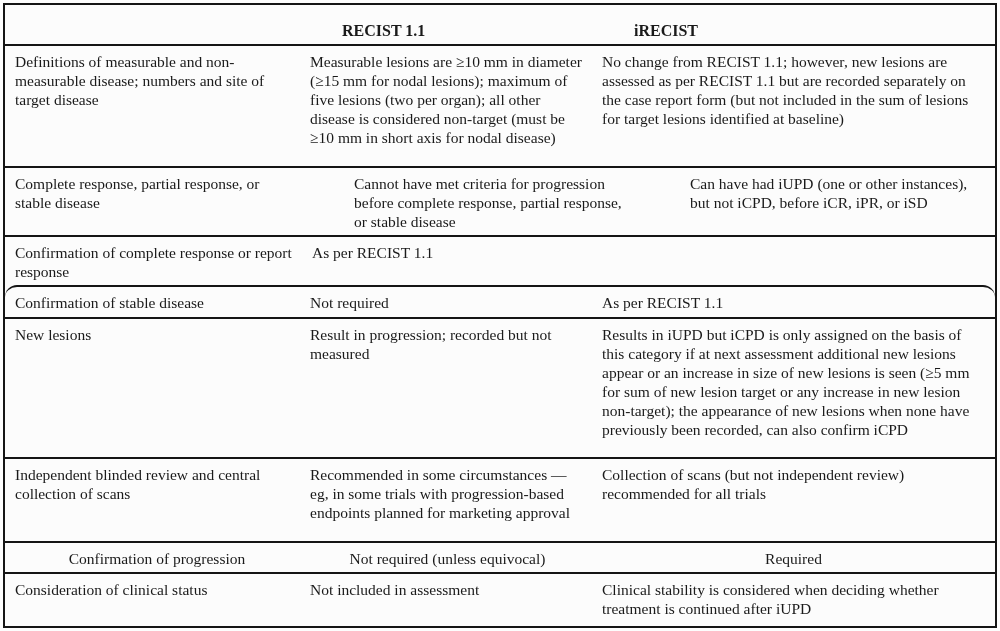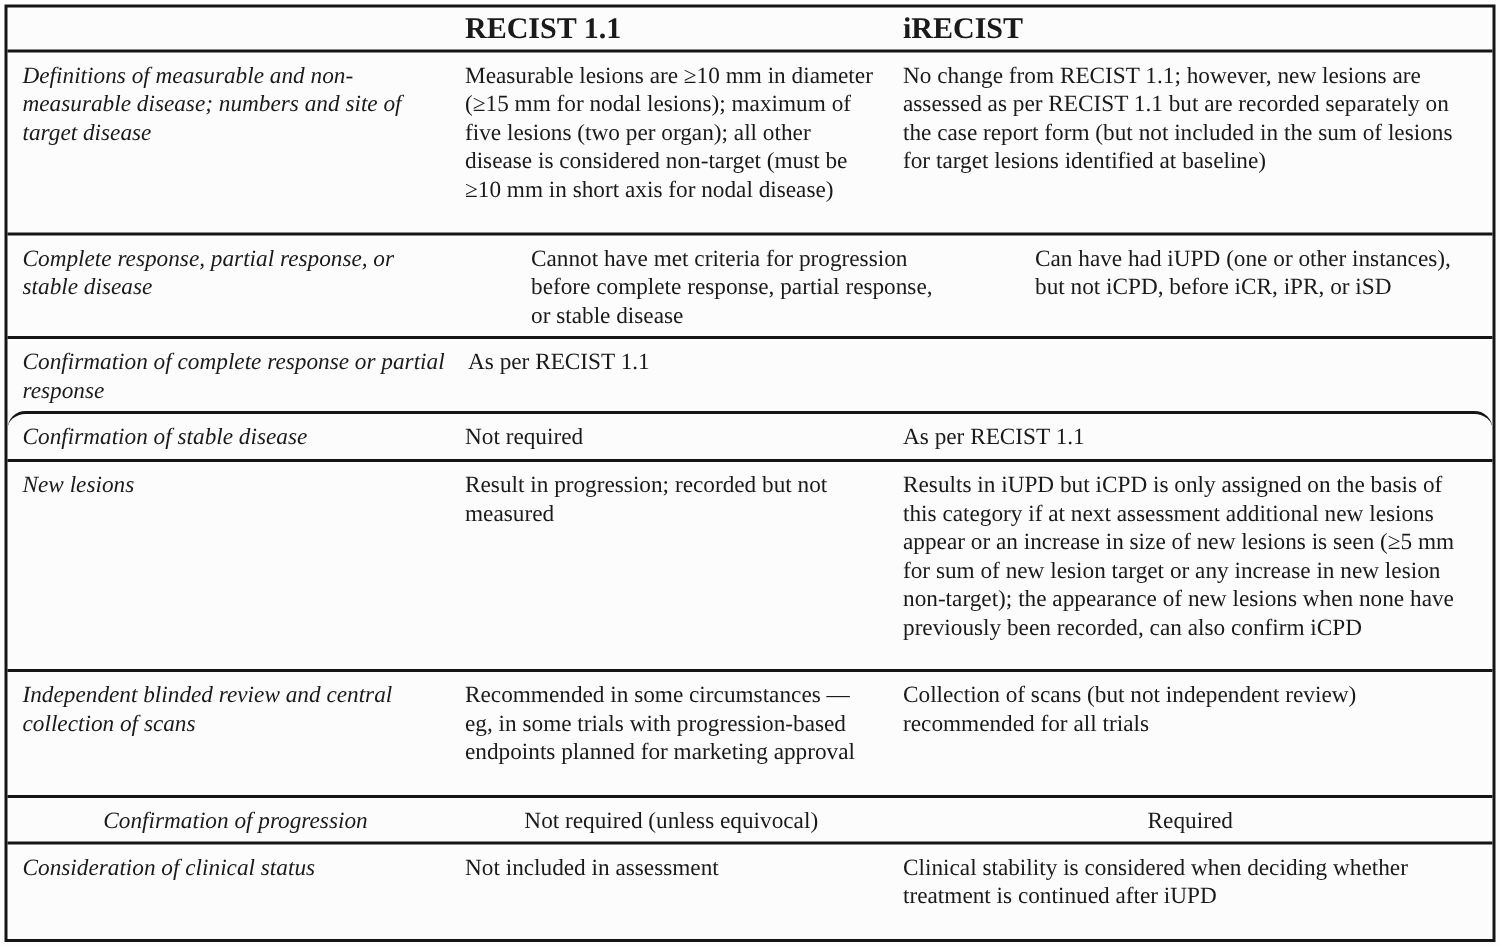--- a/index.html
+++ b/index.html
@@ -35,27 +35,28 @@
     min-height: 27px;
   }
   .cell {
     box-sizing: border-box;
     font-size: 15.5px;
     line-height: 19px;
     color: #1a1a1a;
     padding-top: 6px;
     padding-bottom: 4px;
   }
-  .cell.c1 { padding-left: 10px; padding-right: 8px; font-style: italic; }
+  .cell.c1 { padding-left: 10px; padding-right: 8px; }
   .cell.c2 { padding-left: 3px;  padding-right: 12px; }
   .cell.c3 { padding-left: 5px;  padding-right: 10px; }
   .header-row .cell {
     font-weight: bold;
-    font-size: 20px;
-    padding-top: 5px;
+    font-size: 16px;
+    padding-top: 16px;
+    margin-left: 32px;
   }
   
   .r1 { min-height: 122px; }
   .r2 { min-height: 65px; gap: 44px;  }
   .r3 { min-height: 50px;  }
   .r4 { min-height: 32px; border-radius: 12px;  }
   .r5 { min-height: 140px; }
   .r6 { min-height: 84px;  }
   .r7 { min-height: 28px; text-align: center;  }
   .r8 { min-height: 52px;  }
@@ -78,21 +79,21 @@
       <div class="cell c3">No change from RECIST 1.1; however, new lesions are assessed as per RECIST 1.1 but are recorded separately on the case report form (but not included in the sum of lesions for target lesions identified at baseline)</div>
     </div>
 
     <div class="row r2">
       <div class="cell c1">Complete response, partial response, or stable disease</div>
       <div class="cell c2">Cannot have met criteria for progression before complete response, partial response, or stable disease</div>
       <div class="cell c3">Can have had iUPD (one or other instances), but not iCPD, before iCR, iPR, or iSD</div>
     </div>
 
     <div class="row r3">
-      <div class="cell c1">Confirmation of complete response or partial response</div>
+      <div class="cell c1">Confirmation of complete response or report response</div>
       <div class="cell c3">As per RECIST 1.1</div>
     </div>
 
     <div class="row r4">
       <div class="cell c1">Confirmation of stable disease</div>
       <div class="cell c2">Not required</div>
       <div class="cell c3">As per RECIST 1.1</div>
     </div>
 
     <div class="row r5">

